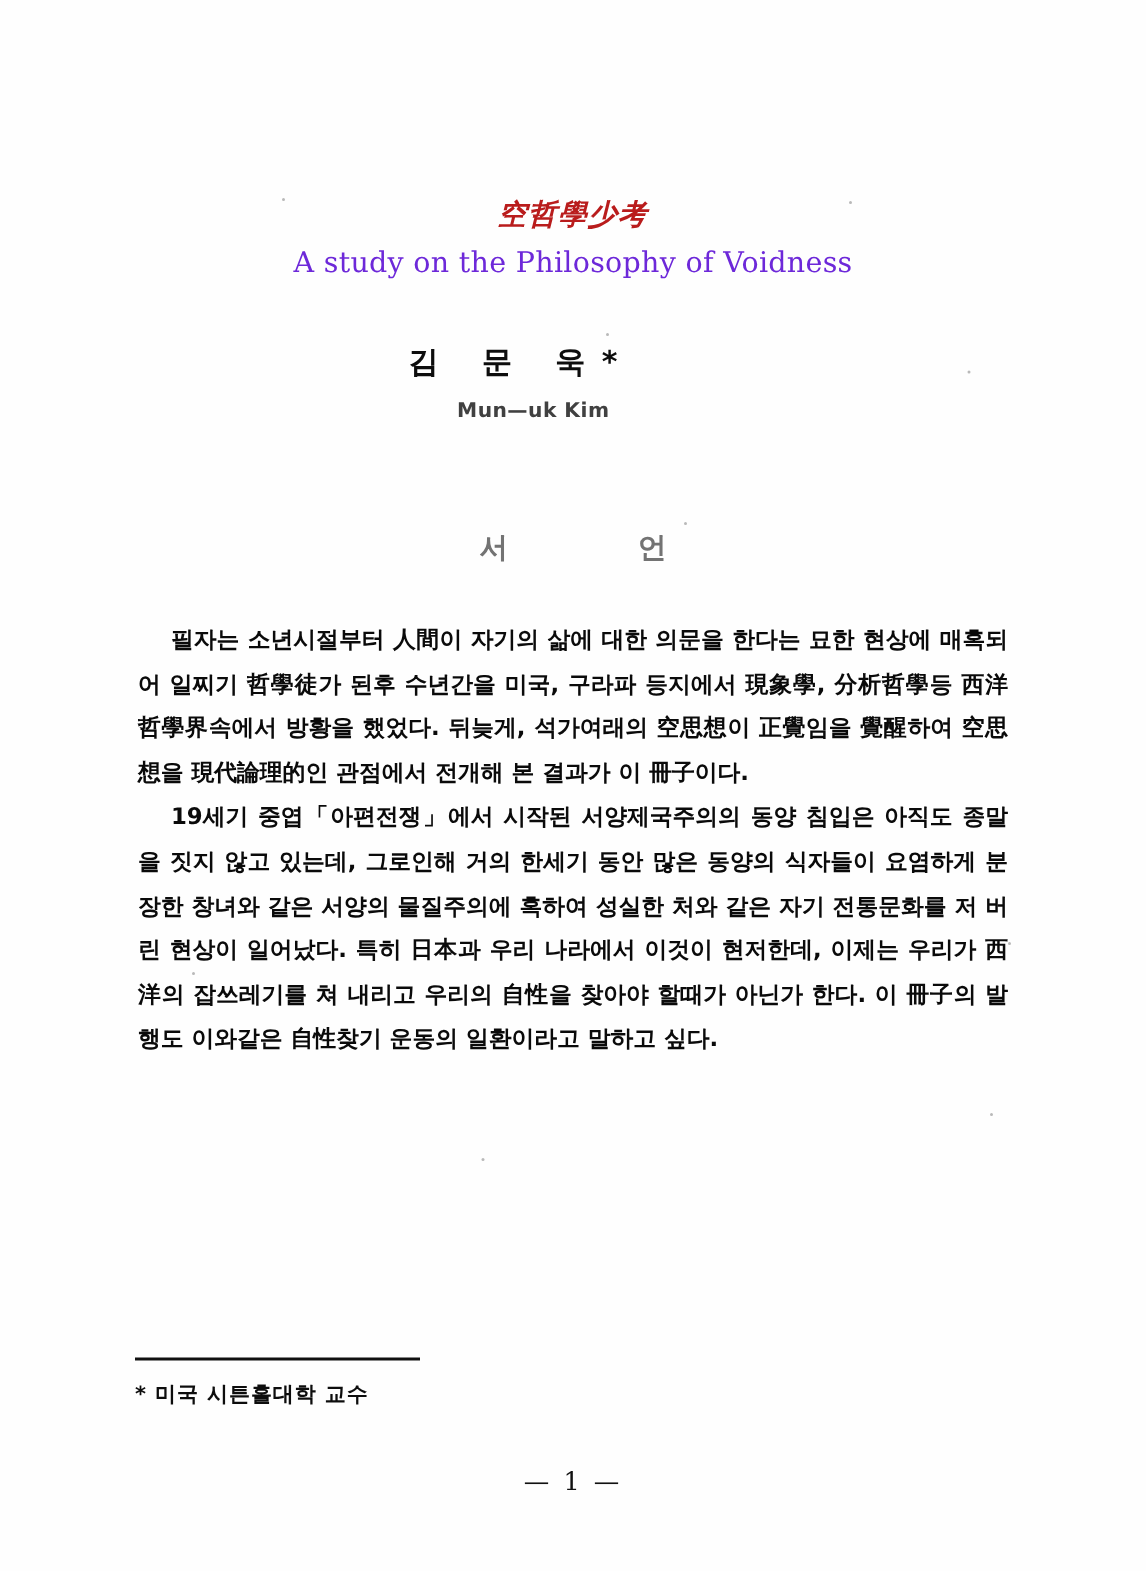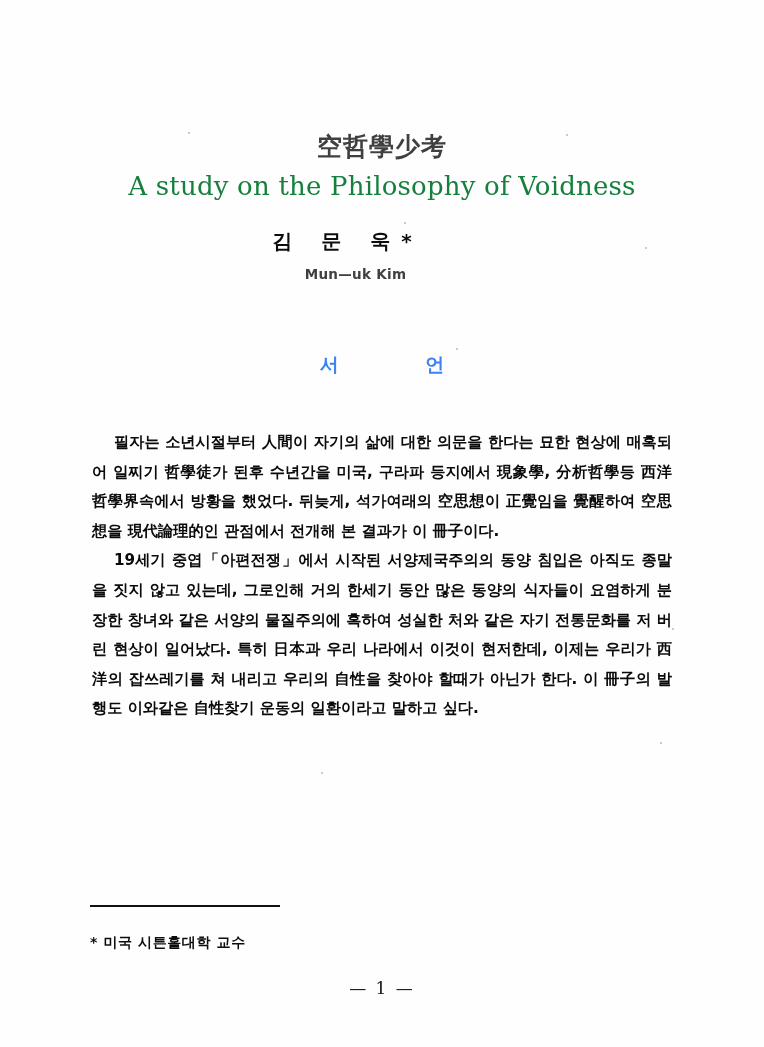--- a/index.html
+++ b/index.html
@@ -26,31 +26,32 @@
   .title-block {
     position: absolute;
     top: 133px;
     left: 0;
     right: 0;
     text-align: center;
   }
   .title-cjk {
     font-family: "DejaVu Serif", serif;
     font-weight: bold;
-    font-size: 25px;
+    font-size: 19px;
     letter-spacing: 1px;
     line-height: 1.15;
-    color: #404040;
+    color: #b91c1c;
+    font-style: italic;
   }
   .title-en {
     margin-top: 9px;
     font-family: "DejaVu Serif", serif;
-    font-size: 26px;
+    font-size: 19px;
     letter-spacing: 0.2px;
-    color: #15803d;
+    color: #6d28d9;
   }
 
   
   .author-block {
     position: absolute;
     top: 228px;
     left: 0;
     right: 0;
     text-align: center;
     padding-right: 110px;
@@ -78,27 +79,27 @@
     position: absolute;
     top: 352px;
     left: 0;
     right: 0;
     text-align: center;
     font-family: "DejaVu Sans", sans-serif;
     font-weight: bold;
     font-size: 19px;
     letter-spacing: 40px;
     padding-left: 40px;
-    color: #3b82f6;
+    color: #737373;
   }
 
   
   .body-text {
     position: absolute;
-    top: 428px;
+    top: 412px;
     left: 92px;
     width: 580px;
     font-family: "DejaVu Sans", sans-serif;
     font-size: 15.2px;
     font-weight: bold;
     line-height: 29.6px;
     color: #0a0a0a;
     text-align: justify;
     text-justify: inter-character;
   }
@@ -114,21 +115,21 @@
     left: 90px;
     top: 905px;
     width: 430px;
   }
   .footnote-rule {
     width: 190px;
     height: 1.5px;
     background: #111111;
   }
   .footnote-text {
-    margin-top: 27px;
+    margin-top: 14px;
     font-family: "DejaVu Sans", sans-serif;
     font-weight: bold;
     font-size: 14px;
     letter-spacing: 0.6px;
     color: #0d0d0d;
   }
 
   
   .page-number {
     position: absolute;

